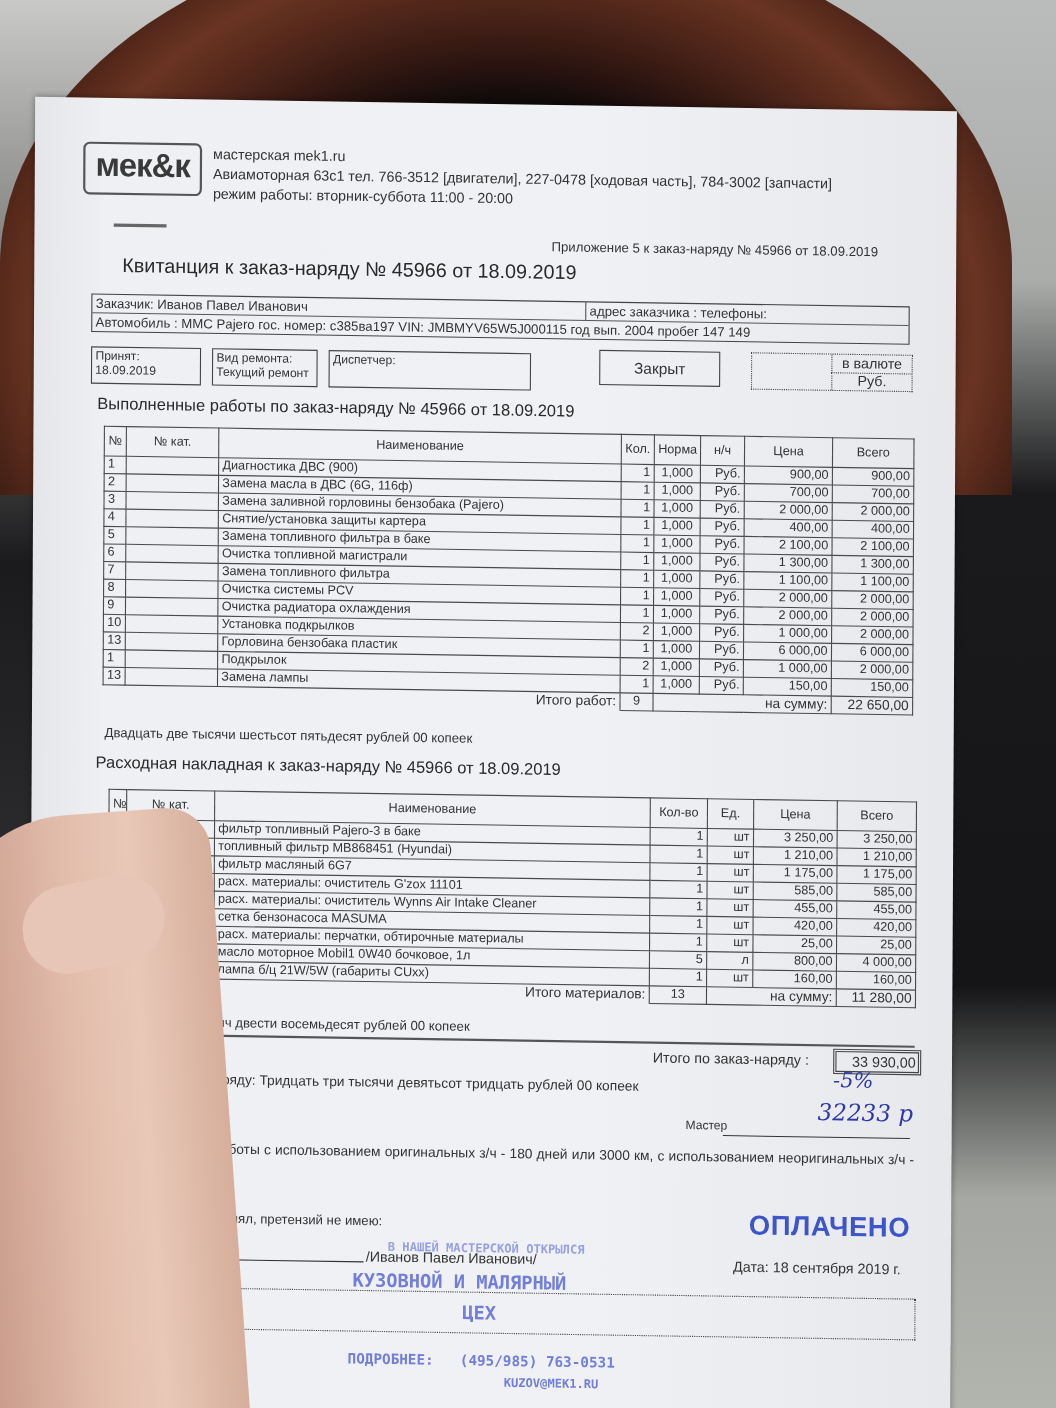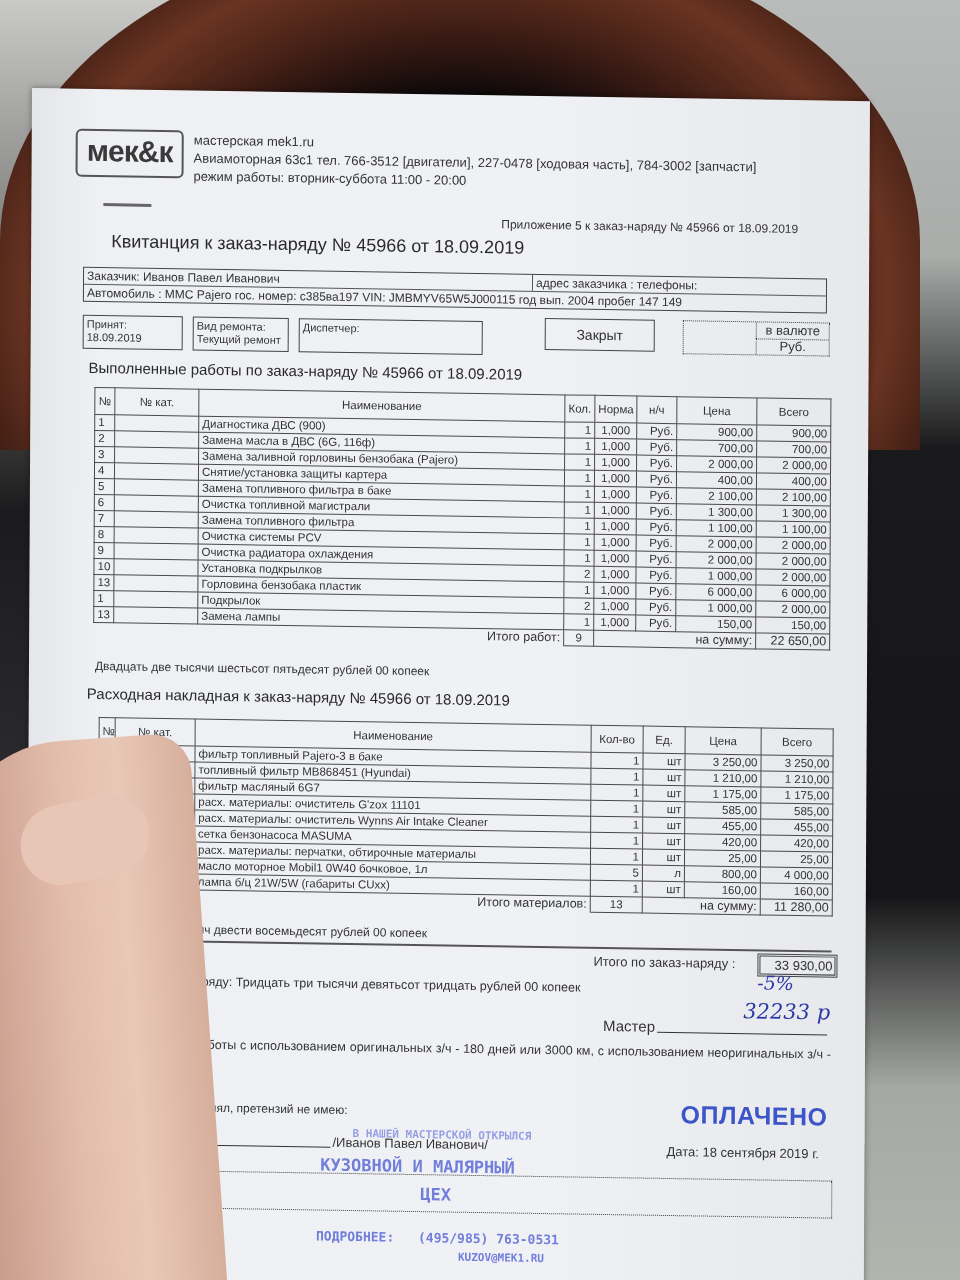--- a/index.html
+++ b/index.html
@@ -26,21 +26,21 @@
   .sec{position:absolute;left:58px;font-size:15px;color:#2a2a2a;}
   table.t{position:absolute;border-collapse:collapse;font-size:11.5px;color:#333;table-layout:fixed;}
   table.t td,table.t th{border:1px solid #4a4a4a;padding:0 3px;height:15px;line-height:15px;white-space:nowrap;overflow:hidden;font-weight:normal;}
   table.t th{height:26px;text-align:center;}
   .rt{text-align:right;}
   .ct{text-align:center;}
   .words{position:absolute;font-size:12px;color:#333;}
   .grand-lbl{position:absolute;left:566px;top:857px;font-size:13px;color:#333;}
   .grand-val{position:absolute;left:730px;top:854px;width:72px;height:17px;border:3px double #444;font-size:13px;text-align:right;padding-right:2px;line-height:17px;color:#333;}
   .hand-note{position:absolute;font-family:"DejaVu Serif",serif;font-style:italic;color:#2c37a8;}
-  .master{position:absolute;left:576px;top:920px;font-size:15px;color:#333;}
+  .master{position:absolute;left:596px;top:920px;font-size:11px;color:#333;}
   .master-line{position:absolute;left:630px;top:934px;width:170px;height:1px;background:#333;}
   .warranty{position:absolute;left:92px;top:946px;width:712px;font-size:12.5px;color:#333;text-align:justify;line-height:16px;}
   .accepted{position:absolute;left:92px;top:1010px;font-size:12px;color:#333;}
   .paid{position:absolute;left:654px;top:1002px;font-size:25px;font-weight:bold;color:#3c55c8;letter-spacing:0.5px;}
   .customer-sig{position:absolute;left:92px;top:1038px;font-size:12.5px;color:#333;}
   .sig-line{position:absolute;left:158px;top:1054px;width:146px;height:1px;background:#333;}
   .customer-name{position:absolute;left:306px;top:1042px;font-size:13px;color:#333;}
   .date{position:absolute;left:640px;top:1046px;font-size:13px;color:#333;}
   .reason{position:absolute;left:68px;top:1066px;font-size:12.5px;color:#333;}
   .reason-box{position:absolute;left:64px;top:1080px;width:740px;height:36px;border:1px dotted #444;}

